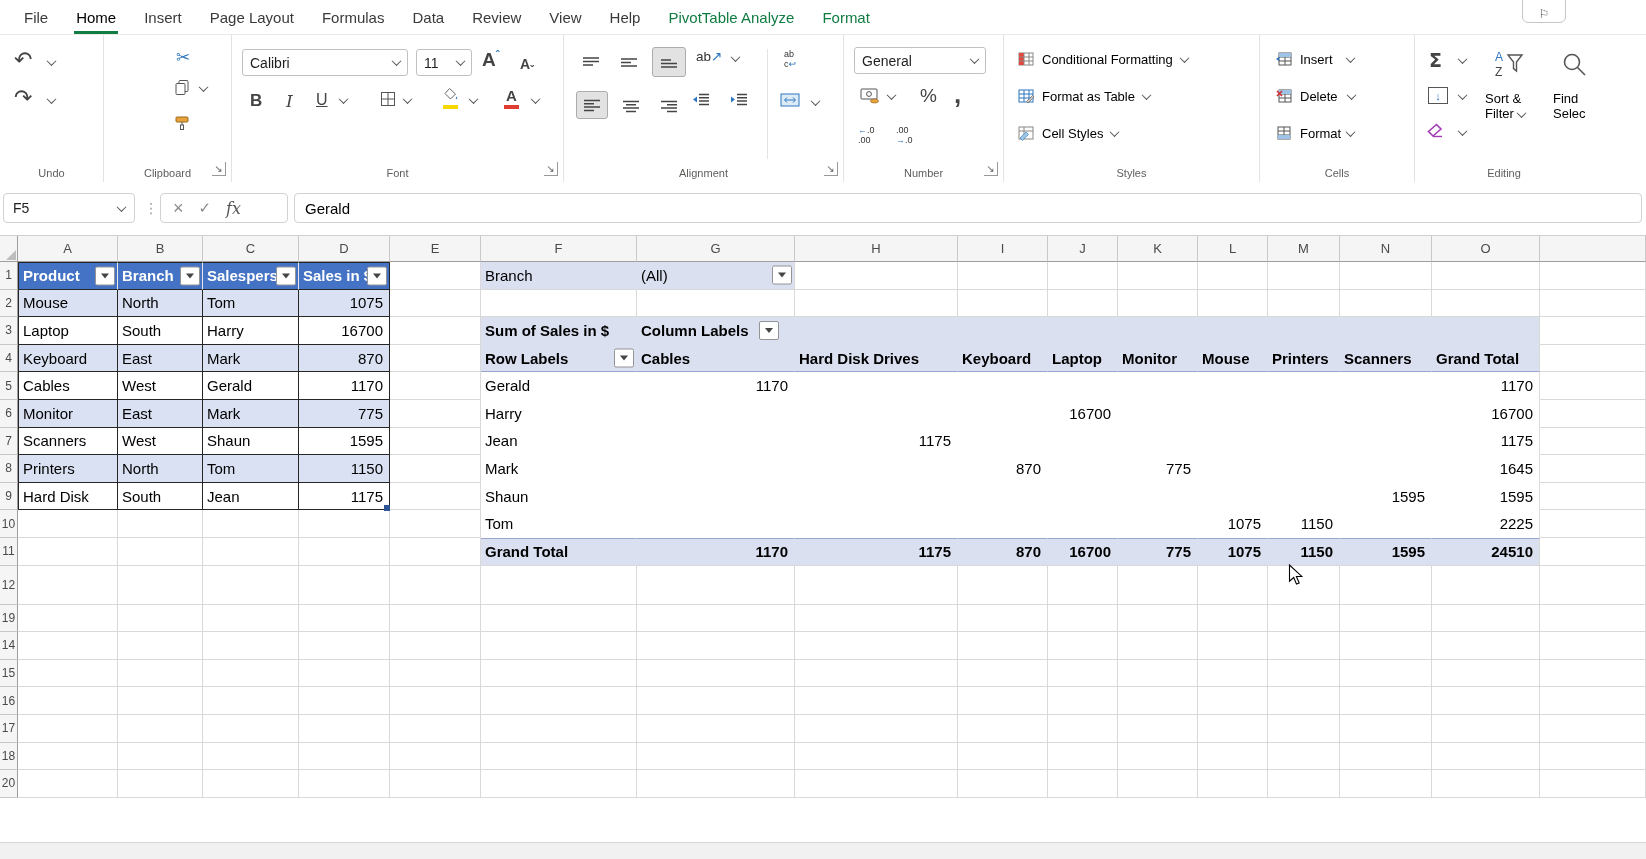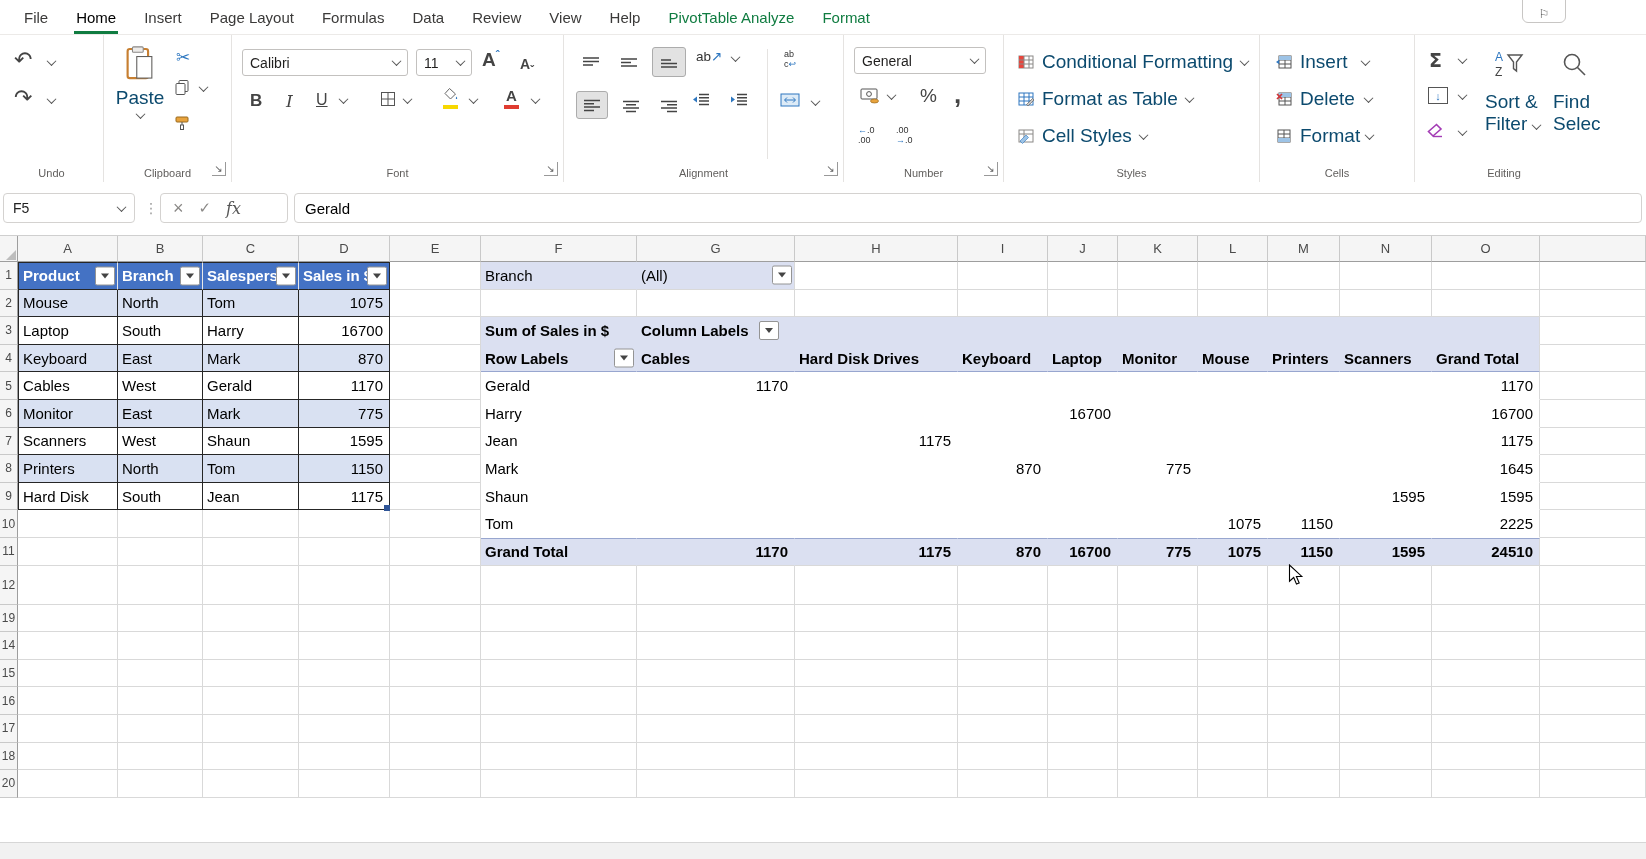--- a/index.html
+++ b/index.html
@@ -16,21 +16,21 @@
   .ribbon{position:absolute;top:34px;left:0;right:0;height:147px;background:#fff;border-top:1px solid #ECEAE8;border-bottom:1px solid #D2D0CE;display:flex;box-sizing:content-box}
   .rgroup{position:relative;height:147px;border-right:1px solid #E5E3E1;flex:none}
   .rgroup:last-child{border-right:none}
   .glabel{position:absolute;bottom:3px;left:0;right:0;text-align:center;font-size:11px;color:#605E5C}
   .launcher{position:absolute;right:5px;bottom:6px;width:13px;height:13px;color:#666;font-size:10px;line-height:13px;text-align:center;border-right:1px solid #999;border-bottom:1px solid #999}
   .ib{position:absolute;display:flex;align-items:center;justify-content:center;color:#444}
   .cv{display:inline-block;width:6px;height:6px;border-right:1.4px solid #555;border-bottom:1.4px solid #555;transform:rotate(45deg) translate(-1px,-1px);flex:none}
   .sel{background:#E2E2E2;border:1px solid #ACACAC;border-radius:3px}
   .combo{position:absolute;background:#fff;border:1px solid #C3C1BF;border-radius:3px;display:flex;align-items:center;padding:0 7px;font-size:14px;color:#201F1E;height:27px;box-sizing:border-box}
   .combo .cv{margin-left:auto}
-  .lbl15{font-size:19px;color:#0c4a6e;white-space:nowrap}
+  .lbl15{font-size:13px;color:#000000;white-space:nowrap}
   .vsep{position:absolute;width:1px;background:#E5E3E1}
   .i16{width:16px;height:16px;display:block}
   .al{width:18px;height:13px;display:block}
   .redbar{display:block;width:15px;height:4px;background:#E03C31;margin-top:1px}
   .yelbar{display:block;width:15px;height:4px;background:#F7D800;margin-top:1px}
   .two-line{font-size:9px;line-height:10px;color:#333;text-align:left}
   .blu{color:#2E77C0}
   .big-paste{position:absolute;left:8px;top:10px;width:56px;height:112px;display:flex;flex-direction:column;align-items:center;gap:3px;border-radius:3px}
   .sum-sign{font-size:19px;font-weight:bold;color:#444;font-family:"DejaVu Sans",sans-serif}
   .boxdn{width:18px;height:15px;border:1.4px solid #555;display:flex;align-items:center;justify-content:center;font-size:11px;color:#2E77C0;font-weight:bold}
@@ -106,31 +106,20 @@
       <div class="ib" style="left:14px;top:50px;font-size:22px">
           <span>↷</span>
         </div>
       <div class="ib" style="left:48px;top:62px">
           <span class="cv"></span>
         </div>
       <div class="glabel">Undo</div>
     </div>
 
     <div class="rgroup" style="width:127px">
-      <div class="big-paste">
-        <span>
-          <svg width="28" height="36" viewBox="0 0 26 32">
-              <rect x="1.5" y="3" width="19" height="27" rx="2" fill="#fff" stroke="#C77F31" stroke-width="2"></rect>
-              <rect x="6" y="1" width="10" height="5" rx="1" fill="#EDEBE9" stroke="#8A8886"></rect>
-              <rect x="10" y="10" width="14" height="20" fill="#fff" stroke="#605E5C"></rect>
-            </svg>
-        </span>
-        <span class="lbl15">Paste</span>
-        <span class="cv" style="margin-left:0"></span>
-      </div>
       <div class="ib" style="left:72px;top:12px;font-size:17px;color:#2E77C0">
           <span>✂</span>
         </div>
       <div class="ib" style="left:70px;top:44px">
         <span>
             <svg class="i16" viewBox="0 0 16 16">
               <rect x="5" y="1.5" width="9" height="11" rx="1" fill="#fff" stroke="#555"></rect>
               <rect x="2" y="4.5" width="9" height="11" rx="1" fill="#fff" stroke="#555"></rect>
             </svg>
           </span>

